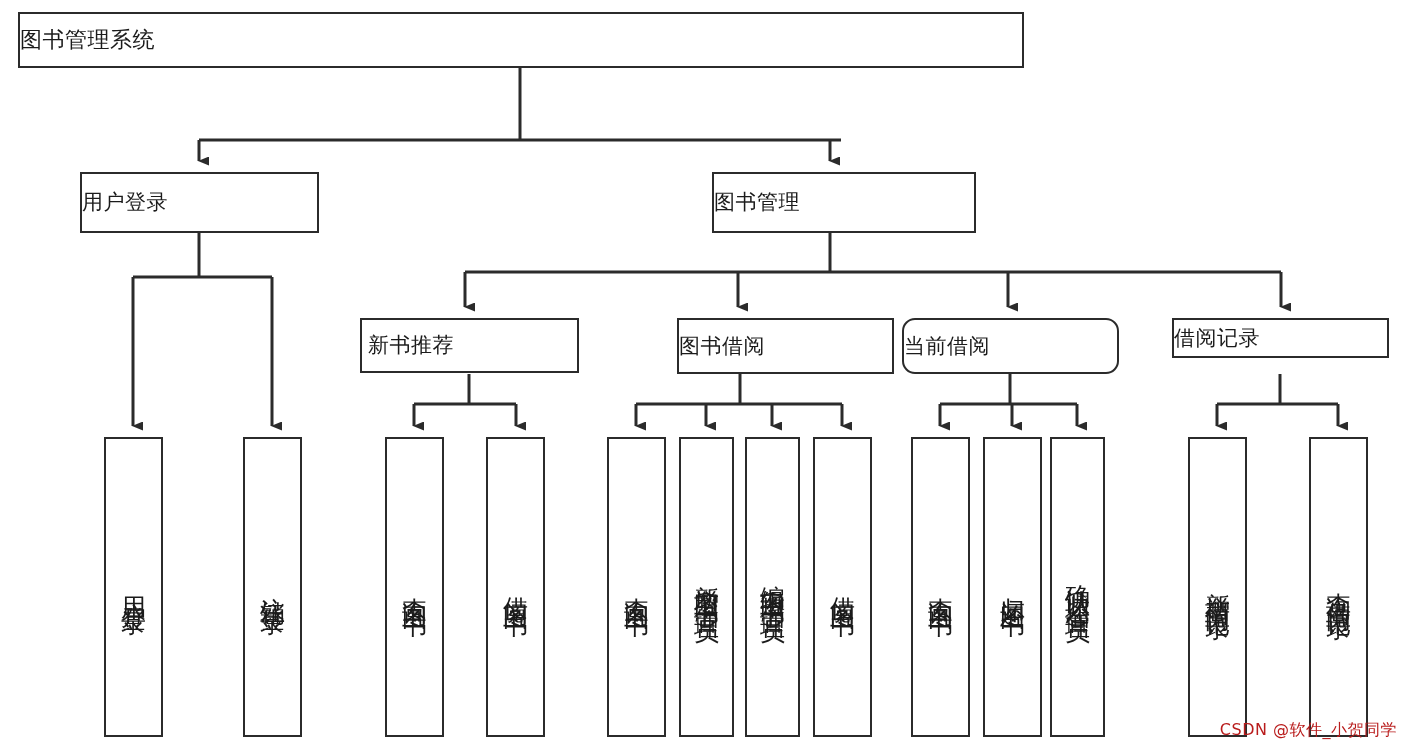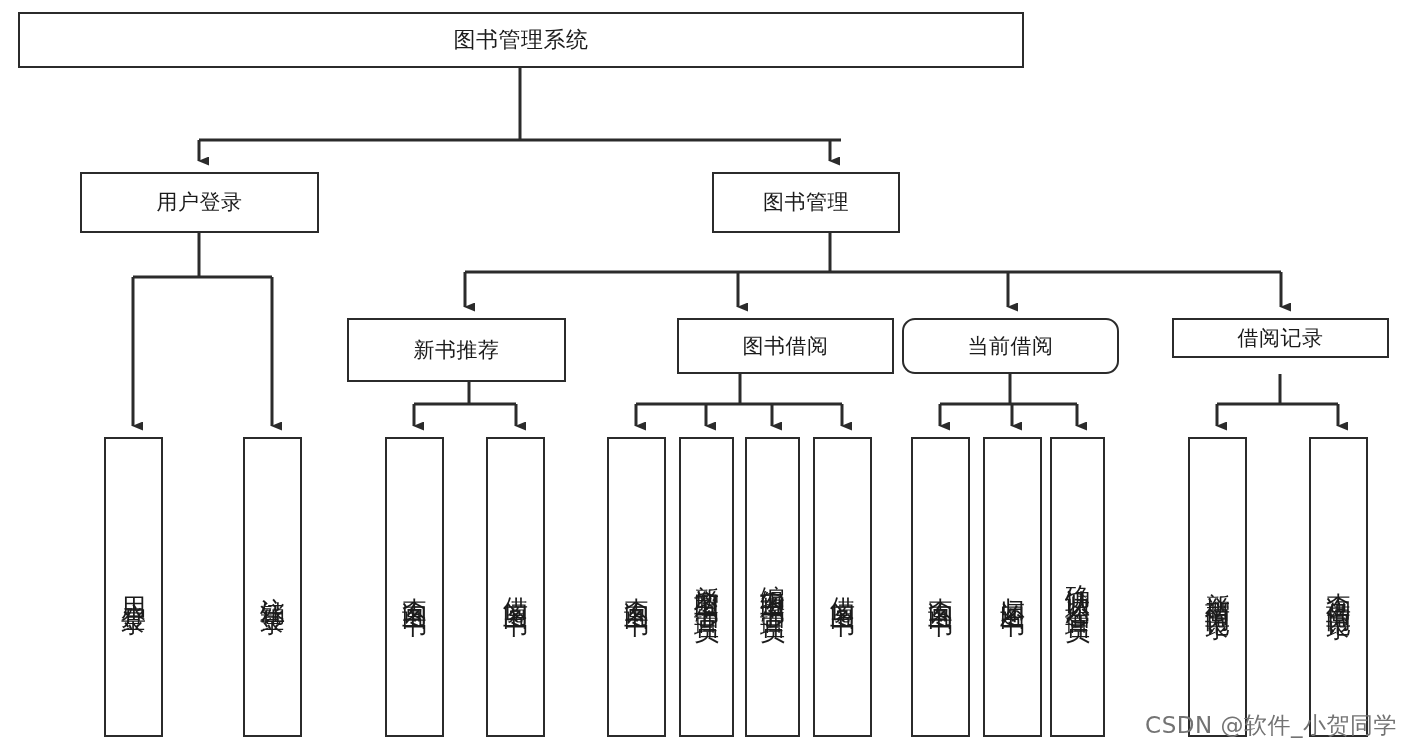--- a/index.html
+++ b/index.html
@@ -26,21 +26,20 @@
     height: 747px;
     pointer-events: none;
   }
   .node {
     position: absolute;
     box-sizing: border-box;
     background: #ffffff;
     border: 2.5px solid #2b2b2b;
     display: flex;
     align-items: center;
-    justify-content: center;
     z-index: 3;
   }
   .node-label {
     color: #1b1b1b;
     line-height: 1.15;
     white-space: pre;
     text-align: center;
   }
   
   .node.horiz .node-label {
@@ -61,22 +60,22 @@
     -webkit-writing-mode: vertical-rl;
     font-size: 25px;
     letter-spacing: 5px;
     line-height: 1;
     white-space: nowrap;
   }
   #watermark {
     position: absolute;
     right: 8px;
     bottom: 6px;
-    font-size: 23px;
-    color: #737373;
+    font-size: 16px;
+    color: #b91c1c;
     letter-spacing: 0.5px;
     z-index: 6;
     white-space: nowrap;
   }
 </style>
 </head>
 <body>
 
 <div id="diagram-canvas">
 
@@ -131,25 +130,25 @@
   </svg>
 
   <div class="node horiz root" style="left:18px; top:12px; width:1006px; height:56px;">
     <span class="node-label">图书管理系统</span>
   </div>
 
   <div class="node horiz" style="left:80px; top:172px; width:239px; height:61px;">
     <span class="node-label">用户登录</span>
   </div>
 
-  <div class="node horiz" style="left:712px; top:172px; width:188px; height:61px;">
+  <div class="node horiz" style="left:712px; top:172px; width:264px; height:61px;">
     <span class="node-label">图书管理</span>
   </div>
 
-  <div class="node horiz" style="left:347px; top:318px; width:219px; height:64px;">
+  <div class="node horiz" style="left:360px; top:318px; width:219px; height:55px;padding-left:6px;">
     <span class="node-label">新书推荐</span>
   </div>
 
   <div class="node horiz" style="left:632px; top:318px; width:217px; height:56px;margin-left:45px;">
     <span class="node-label">图书借阅</span>
   </div>
 
   <div class="node horiz" style="left:902px; top:318px; width:217px; height:56px;border-radius:13px;">
     <span class="node-label">当前借阅</span>
   </div>

